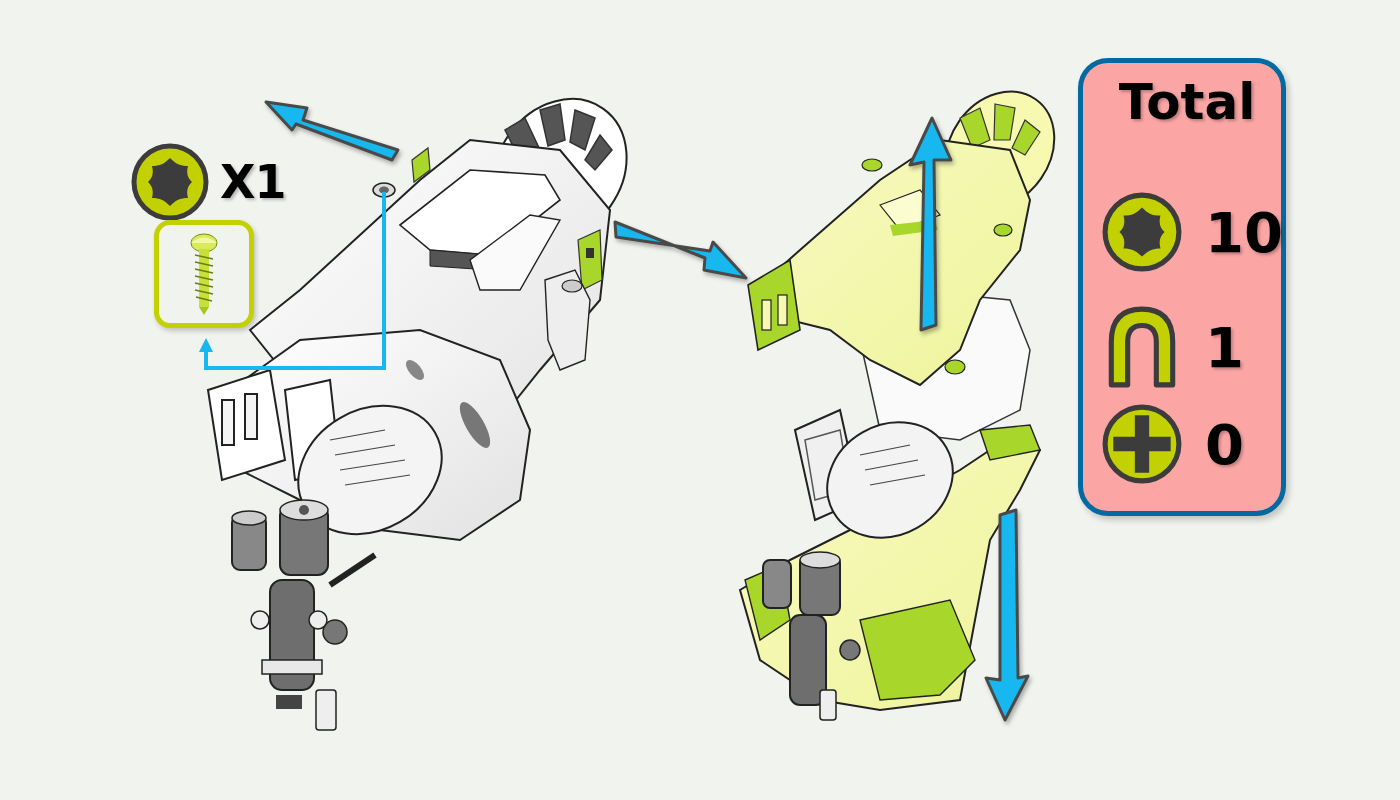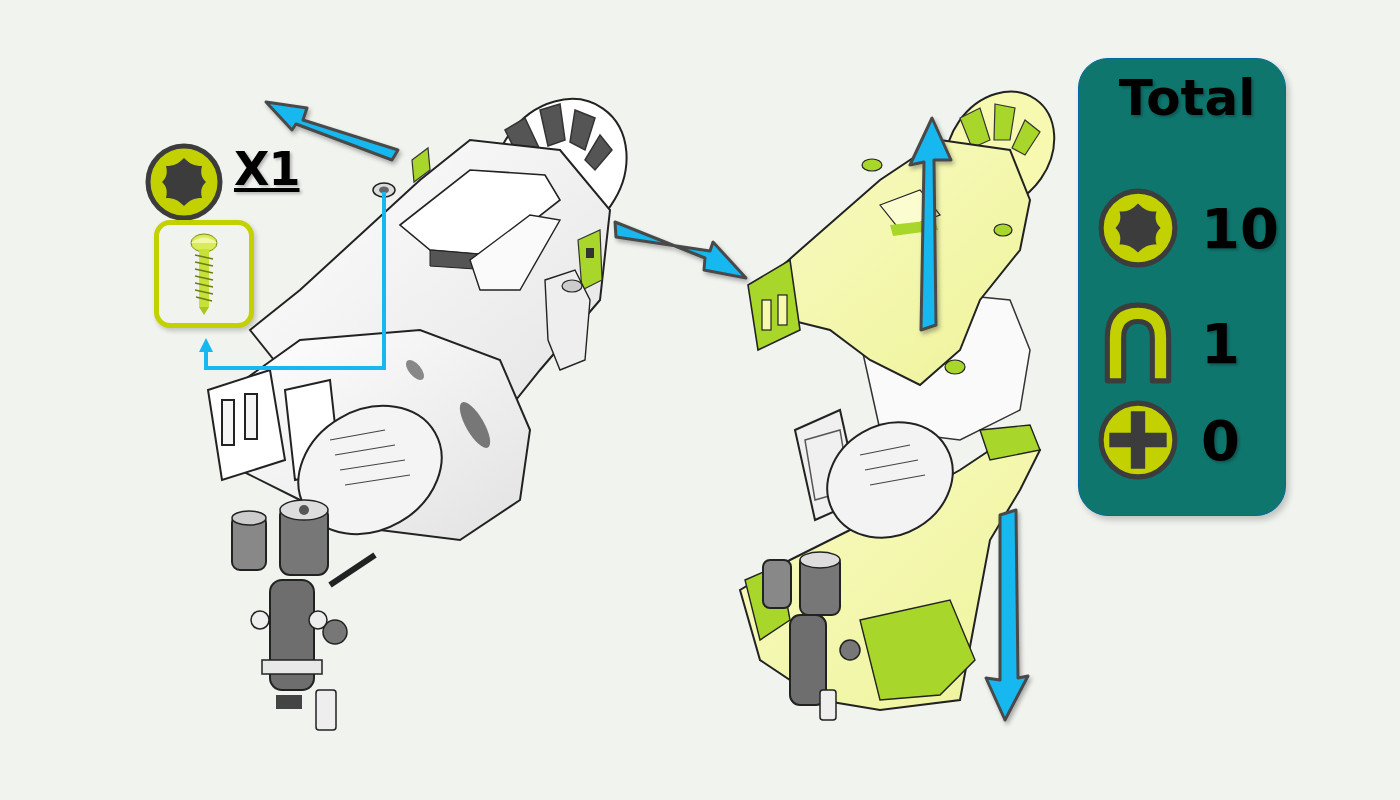--- a/index.html
+++ b/index.html
@@ -7,39 +7,39 @@
     width:1400px; height:800px; overflow:hidden;
     background:#f1f3ef;
     font-family:"DejaVu Sans", "Liberation Sans", sans-serif;
     position:relative;
   }
   .abs { position:absolute; }
   .stage { position:absolute; left:0; top:0; width:1400px; height:800px; }
 
   
   .screw-count {
-    left:144px; top:142px; display:flex; gap:10px;text-decoration:underline;
+    left:130px; top:142px; display:flex; align-items:center; gap:10px;
   }
   .screw-count .qty {
     font-family:"DejaVu Sans", sans-serif; font-weight:bold;
     font-size:46px; color:#000; letter-spacing:-1px;
     text-shadow:2px 2px 3px rgba(0,0,0,0.25);
   }
   .screw-box {
     left:154px; top:220px; width:100px; height:108px;
     border:5px solid #c3d100; border-radius:16px; box-sizing:border-box;
     background:#f1f3ef; box-shadow:2px 3px 5px rgba(0,0,0,0.2);
     display:flex; align-items:center; justify-content:center;
   }
 
   
   .totals {
     left:1078px; top:58px; width:208px; height:458px;
-    border:1px solid #0369a1; border-radius:30px; box-sizing:border-box;
-    background:#0f766e; box-shadow:3px 4px 6px rgba(0,0,0,0.2);
+    border:5px solid #0369a1; border-radius:30px; box-sizing:border-box;
+    background:#fca5a5; box-shadow:3px 4px 6px rgba(0,0,0,0.2);
   }
   .totals .title {
     position:absolute; left:0; right:0; top:10px; text-align:center;
     font-weight:bold; font-size:50px; color:#000; padding-left:10px;
     text-shadow:2px 2px 3px rgba(0,0,0,0.25);
   }
   .totals .row {
     position:absolute; left:18px; display:flex; align-items:center; gap:22px;
   }
   .totals .row .num {

